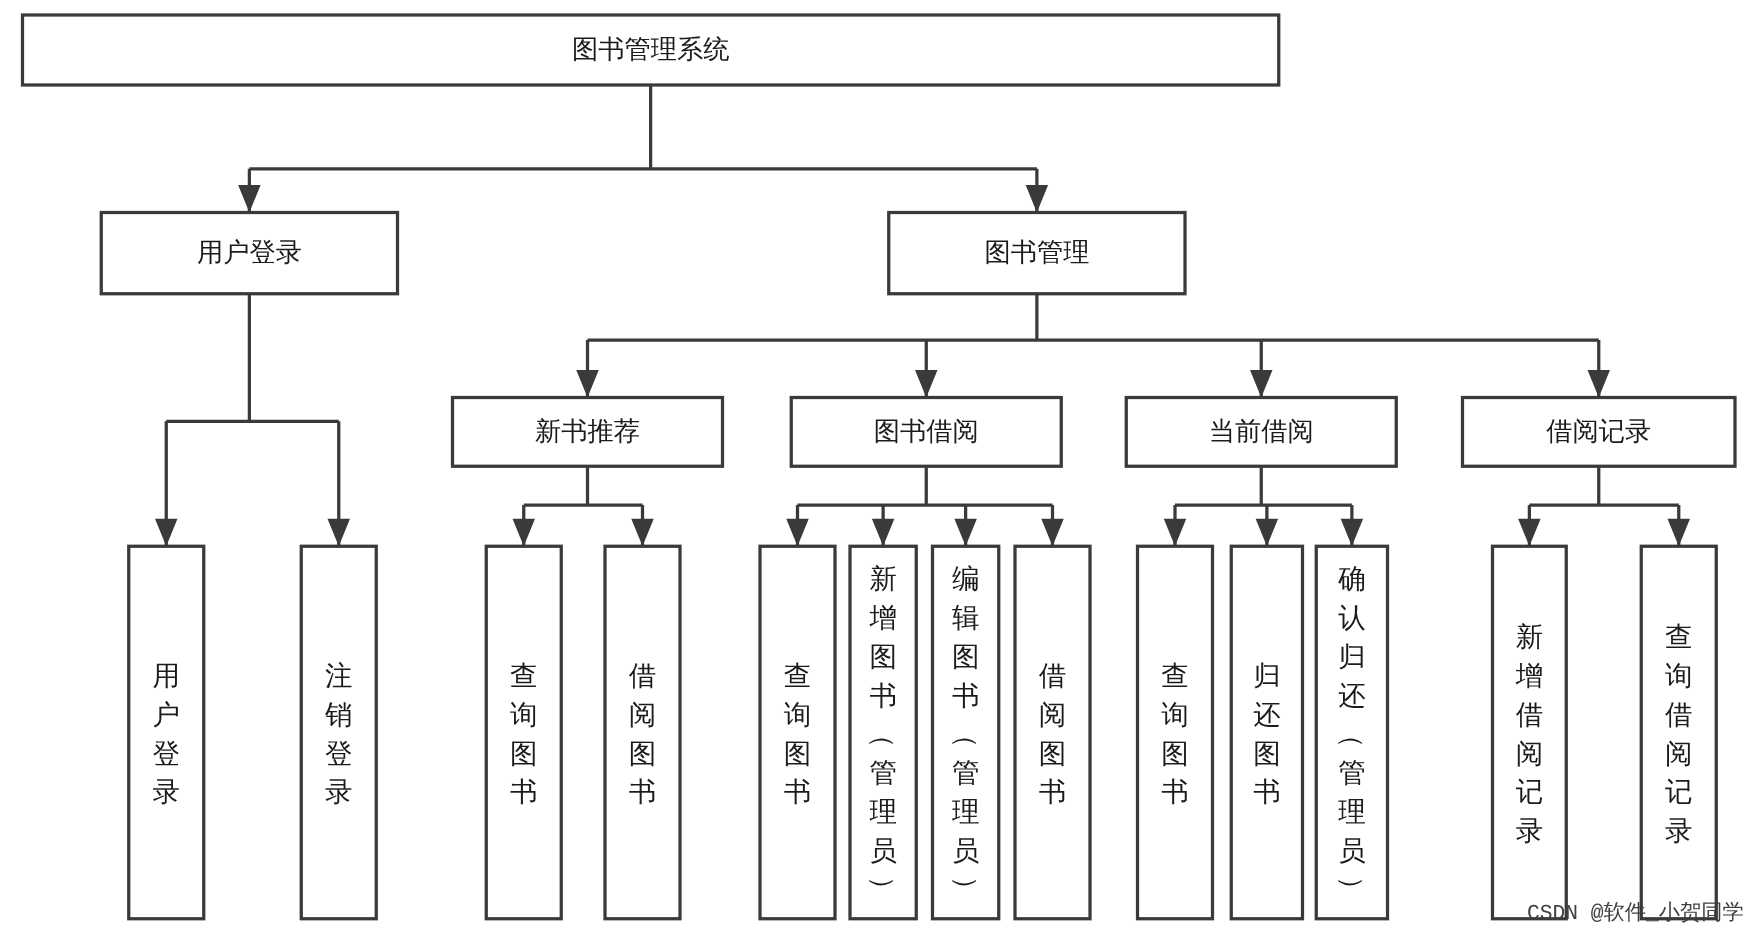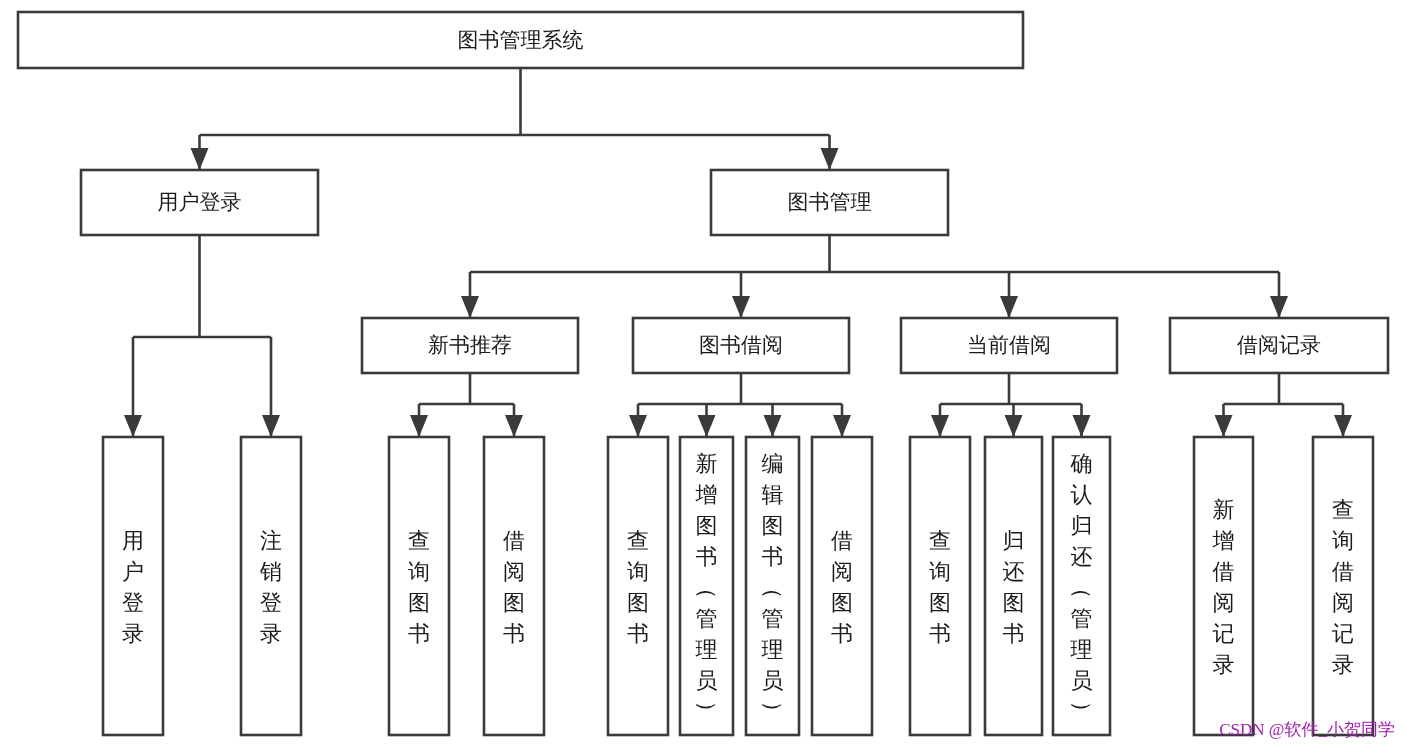--- a/index.html
+++ b/index.html
@@ -52,23 +52,23 @@
     stroke-linecap: butt;
   }
   .edge-arrow {
     fill: #3a3a3a;
     stroke: none;
   }
   .watermark {
     position: absolute;
     right: 10px;
     bottom: 6px;
-    font-family: Liberation Serif, serif;
+    font-family: Liberation Mono, monospace;
     font-size: 17px;
-    color: #a21caf;
+    color: #404040;
     white-space: nowrap;
     user-select: none;
   }
 </style>
 </head>
 <body>
 
 <div id="diagram-root">
   <svg class="flow" viewBox="0 0 1405 747" xmlns="http://www.w3.org/2000/svg">
     <g id="edges-layer">

